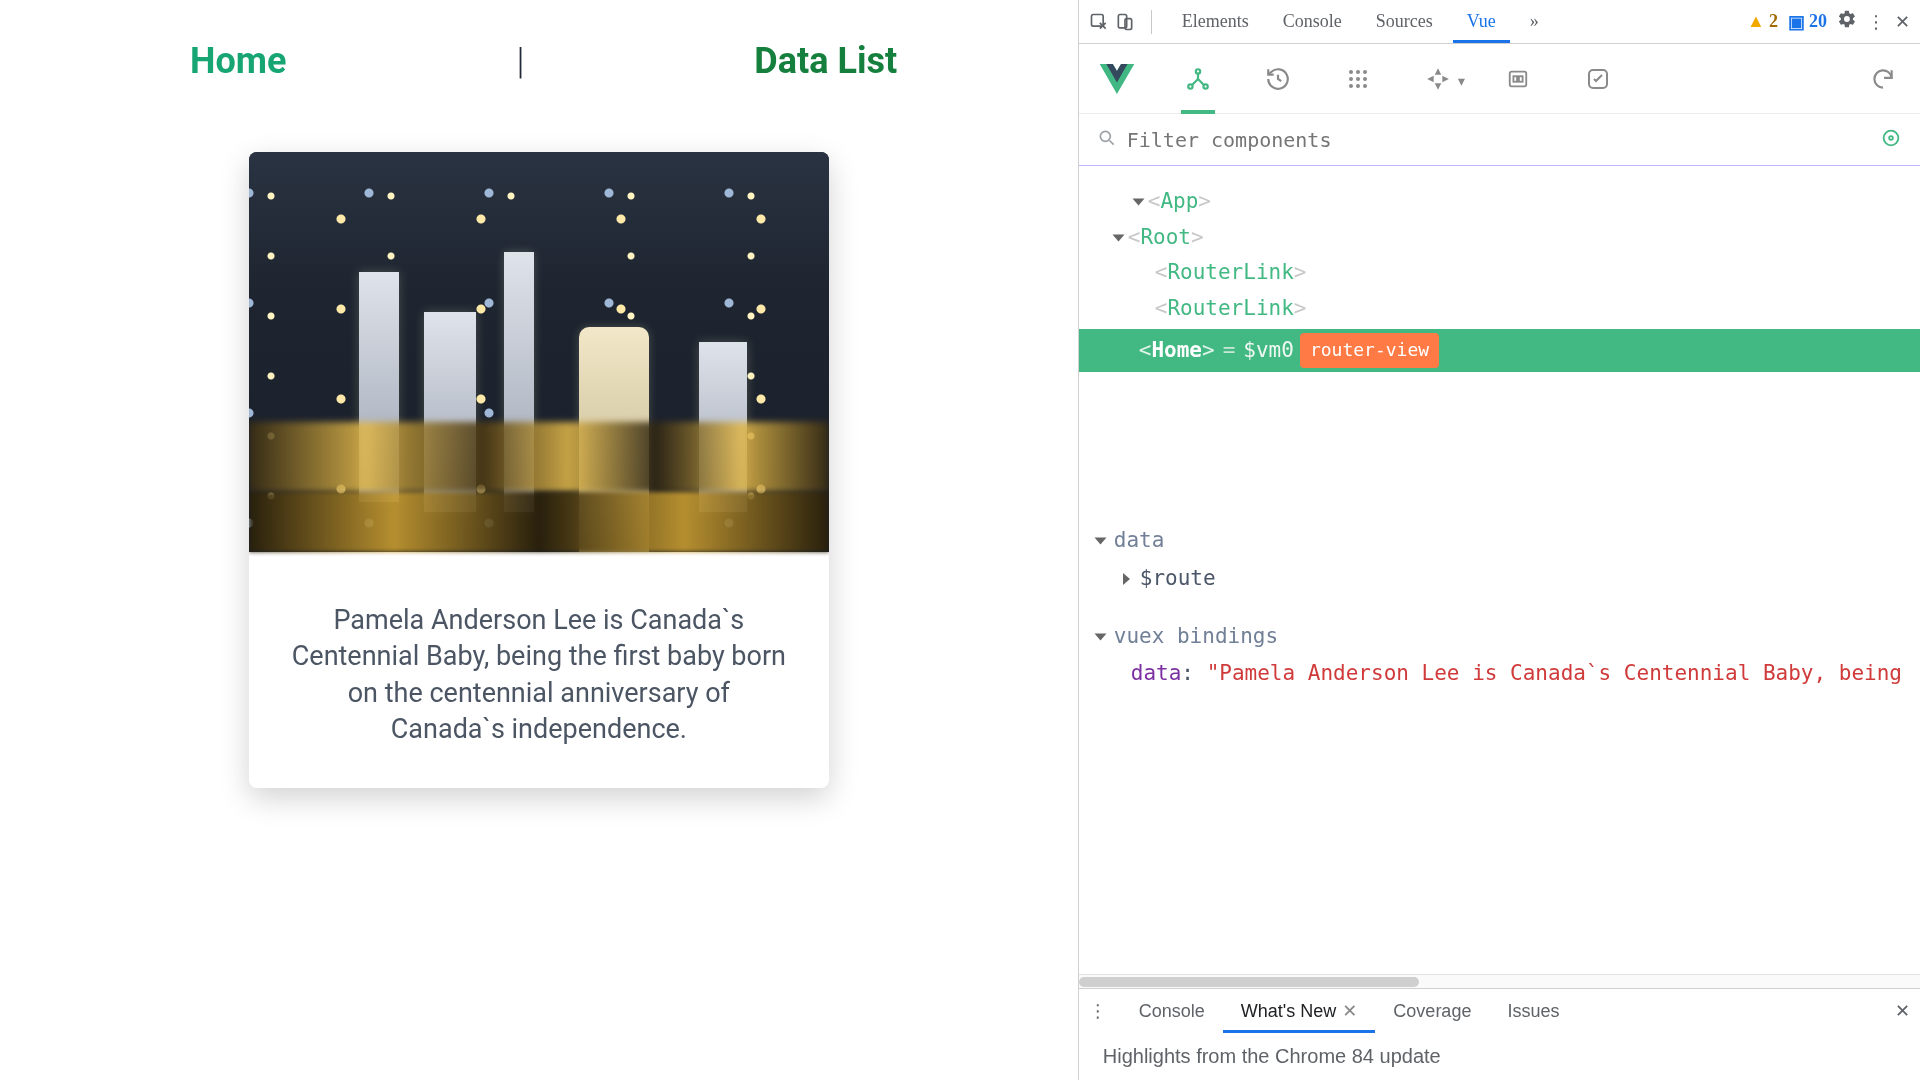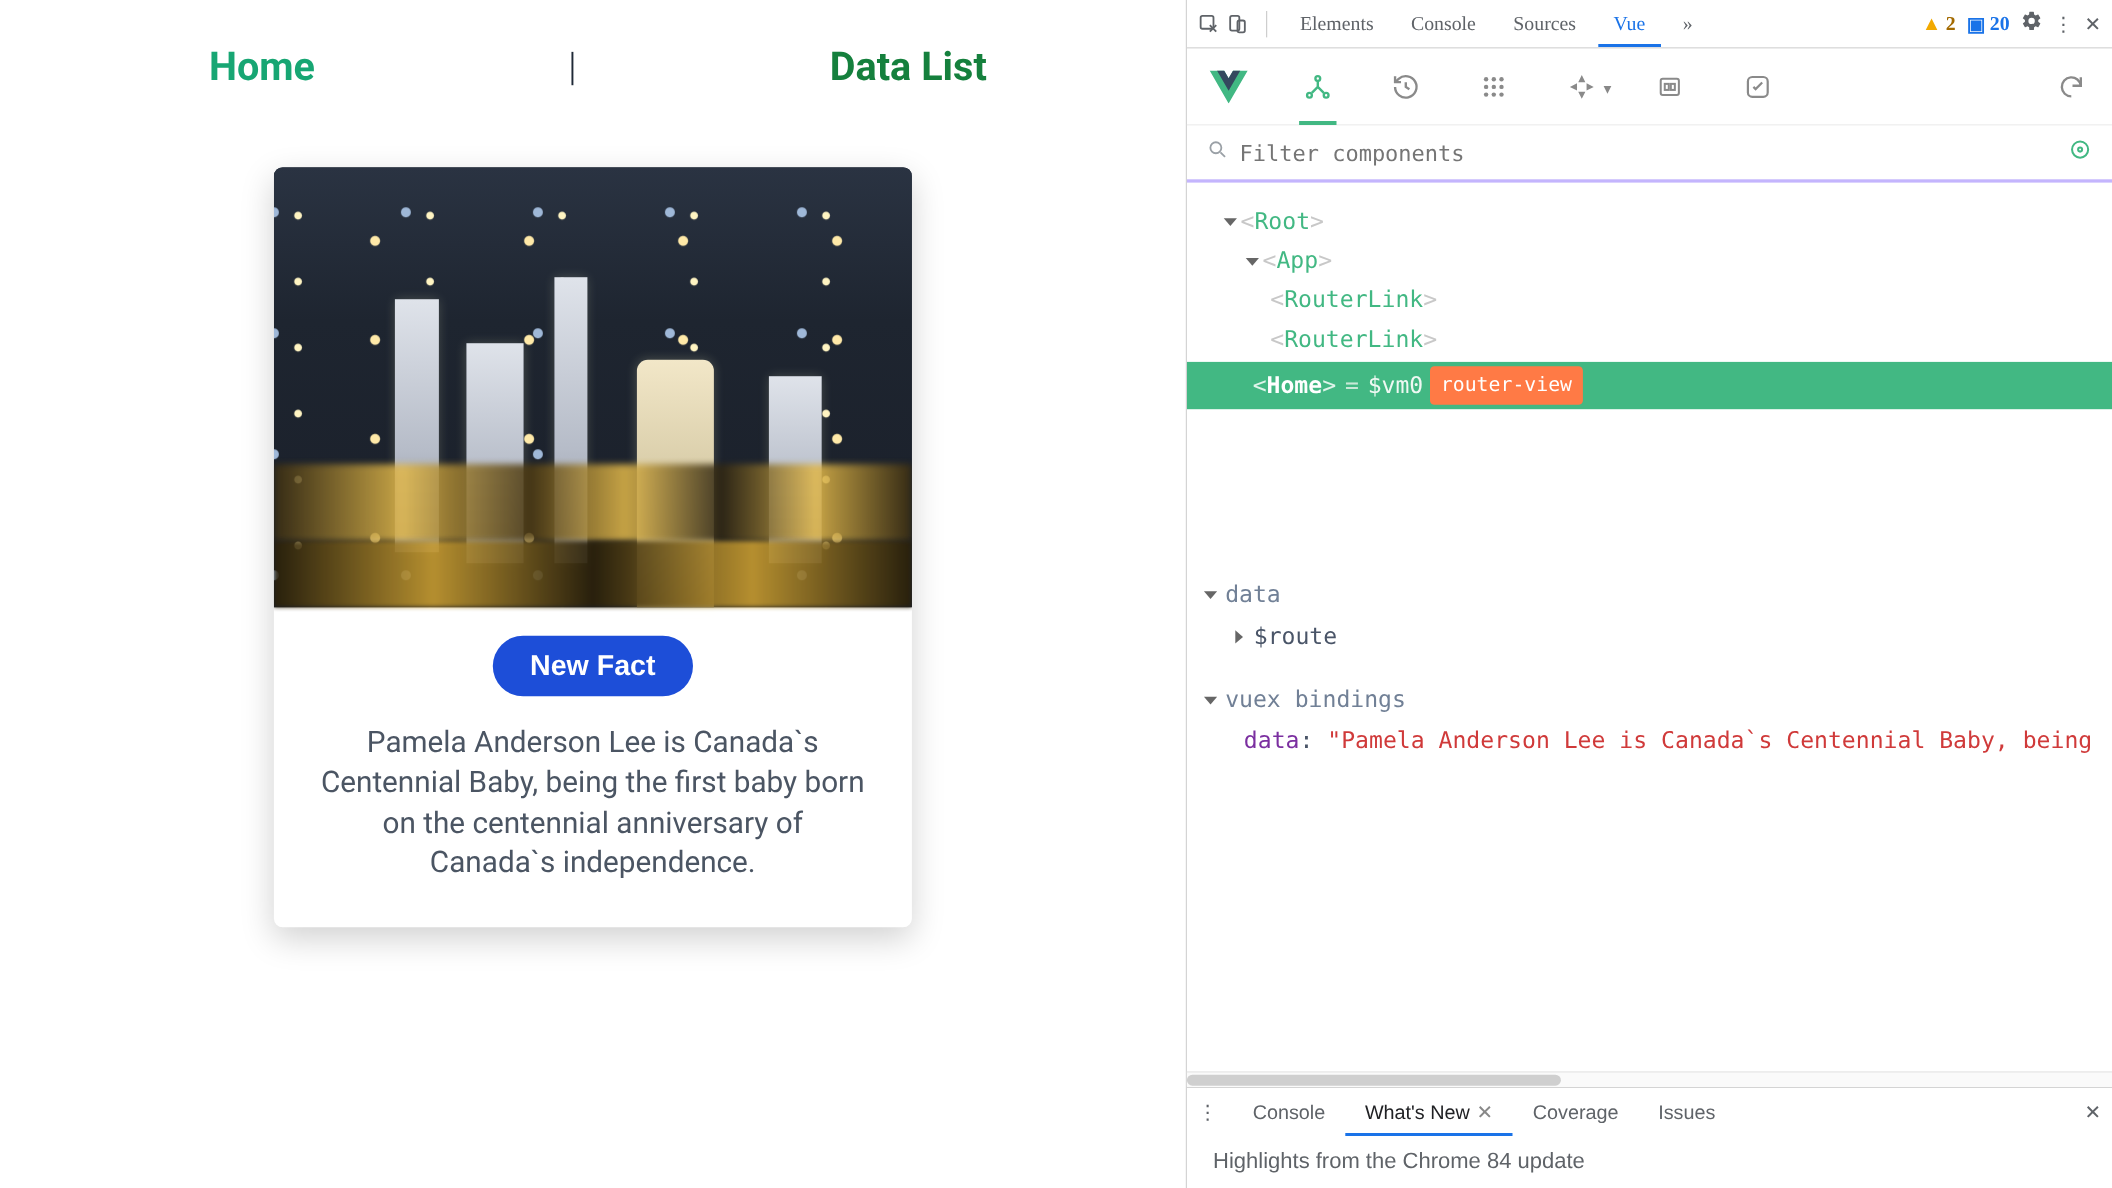--- a/index.html
+++ b/index.html
@@ -124,21 +124,21 @@
 .vue-toolbar{
   height:70px;border-bottom:1px solid #ececec;
   display:flex;align-items:center;padding:0 20px;gap:46px;
 }
 .vue-logo svg{display:block}
 .vue-icon{width:34px;height:34px;display:flex;align-items:center;justify-content:center;color:#8a8a8a;cursor:pointer}
 .vue-icon.active{color:#42b883;box-shadow:inset 0 -4px 0 #42b883;height:70px;}
 .vue-icon.end{margin-left:auto}
 
 .vue-filter{
-  height:52px;border-bottom:3px solid #c4b5fd;
+  height:52px;border-bottom:1px solid #c4b5fd;
   display:flex;align-items:center;padding:0 18px;gap:10px;color:#8a8a8a;
 }
 .vue-filter input{border:none;outline:none;font-size:20px;flex:1;font-family:inherit}
 .vue-filter .target{margin-left:auto;color:#42b883}
 
 .tree{padding:18px 16px 10px 16px;font-size:21px;line-height:1.7;}
 .caret{display:inline-block;width:0;height:0;border-left:7px solid #666;border-top:6px solid transparent;border-bottom:6px solid transparent;margin-right:6px;transform:rotate(90deg);vertical-align:middle}
 .ang{color:#c8c8c8}
 .tag-name{color:#42b883}
 .tag-name.sel{color:#fff;font-weight:700}
@@ -200,21 +200,20 @@
     <div class="card-img">
       <span class="tower t1"></span>
         <span class="tower t2"></span>
         <span class="tower t3"></span>
       <span class="tower t4"></span>
         <span class="tower t5"></span>
       <span class="lightband"></span>
         <span class="lightband2"></span>
     </div>
     <div class="card-body">
-      <button class="new-fact-btn">New Fact</button>
       <p class="fact">Pamela Anderson Lee is Canada`s Centennial Baby, being the first baby born on the centennial anniversary of Canada`s independence.</p>
     </div>
   </div>
 </div>
 
 <div class="devtools">
 
   <div class="dt-topbar">
     <span class="ico">
       <svg viewBox="0 0 24 24" width="20" height="20" fill="none" stroke="#5f6368" stroke-width="2">
@@ -327,25 +326,25 @@
     <span class="target">
       <svg viewBox="0 0 24 24" width="22" height="22" fill="none" stroke="currentColor" stroke-width="2">
           <circle cx="12" cy="12" r="8"></circle>
           <circle cx="12" cy="12" r="2"></circle>
         </svg>
     </span>
   </div>
 
   <div class="tree-area">
     <div class="tree">
+      <div class="row d1">
+        <span class="caret"></span><span class="ang">&lt;</span><span class="tag-name">App</span><span class="ang">&gt;</span>
+      </div>
       <div class="row">
         <span class="caret"></span><span class="ang">&lt;</span><span class="tag-name">Root</span><span class="ang">&gt;</span>
-      </div>
-      <div class="row d1">
-        <span class="caret"></span><span class="ang">&lt;</span><span class="tag-name">App</span><span class="ang">&gt;</span>
       </div>
       <div class="row d2">
         <span class="ang">&lt;</span><span class="tag-name">RouterLink</span><span class="ang">&gt;</span>
       </div>
       <div class="row d2">
         <span class="ang">&lt;</span><span class="tag-name">RouterLink</span><span class="ang">&gt;</span>
       </div>
       <div class="row selected">
         <span class="ang" style="color:#dff4ea">&lt;</span>
           <span class="tag-name sel">Home</span>

